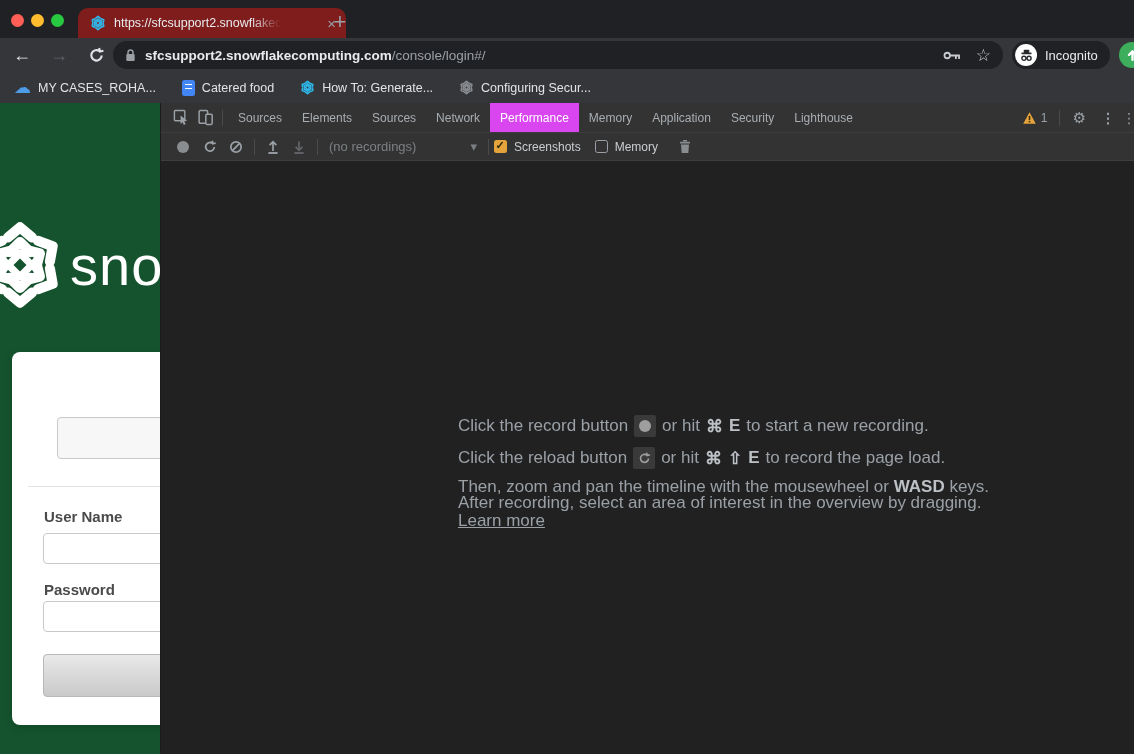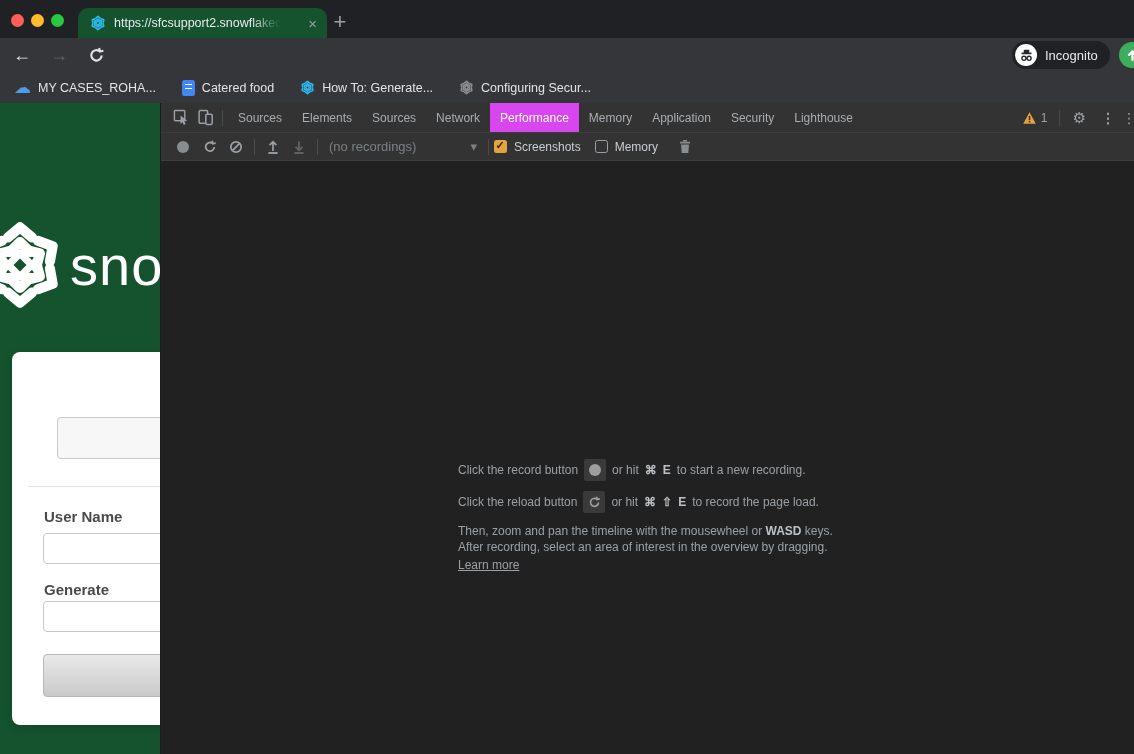--- a/index.html
+++ b/index.html
@@ -7,21 +7,21 @@
               font-family:"Liberation Sans", sans-serif; }
 
   .window { width:1134px; height:754px; display:flex; flex-direction:column; }
 
   
   .titlebar { height:38px; background:#202124; position:relative; flex:none; }
   .traffic { position:absolute; top:14px; width:13px; height:13px; border-radius:50%; }
   .tl-red { left:11px; background:#ff5f57; }
   .tl-yellow { left:31px; background:#febc2e; }
   .tl-green { left:51px; background:#28c840; }
-  .tab { position:absolute; left:78px; top:8px; width:249px; height:30px; background:#14532d;
+  .tab { position:absolute; left:78px; top:8px; width:268px; height:30px; background:#7f1d1d;
          border-radius:10px 10px 0 0; display:flex; align-items:center; padding:0 10px 0 12px;text-align:center; }
   .tab-fav { width:16px; height:16px; color:#2fb6e8; flex:none; }
   .tab-title { color:#e8eaed; font-size:12.5px; margin-left:8px; white-space:nowrap; overflow:hidden;
                max-width:168px; -webkit-mask-image:linear-gradient(90deg,#000 82%,transparent); }
   .tab-close { margin-left:auto; color:#9aa0a6; font-size:15px; line-height:15px; cursor:default; }
   .newtab { position:absolute; left:326px; top:9px; color:#9aa0a6; font-size:22px; font-weight:300;
             width:28px; height:28px; text-align:center; line-height:26px; }
 
   
   .toolbar { height:34px; background:#35363a; position:relative; flex:none; }
@@ -105,21 +105,21 @@
   .recordings { display:flex; align-items:center; justify-content:space-between; width:148px;
                 margin:0 6px; color:#7c8084; font-size:13px; flex:none; }
   .cb { width:13px; height:13px; border-radius:2.5px; flex:none; position:relative; }
   .cb.checked { background:#e5a33c; }
   .cb.checked::after { content:"✓"; position:absolute; left:1.5px; top:-1px; color:#33290f;
                        font-size:11px; font-weight:bold; }
   .cb.un { border:1.5px solid #9aa0a6; background:transparent; }
   .tb-label { color:#c9cdd1; font-size:12px; margin:0 14px 0 7px; white-space:nowrap; }
 
   .dt-content { flex:1; background:#212121; position:relative; overflow:hidden; }
-  .landing { position:absolute; left:297px; top:254px; color:#9aa0a6; font-size:12px;margin-top:44px; }
+  .landing { position:absolute; left:297px; top:254px; color:#9aa0a6; font-size:17px; }
   .l-row { display:flex; align-items:center; height:22px; margin-bottom:10px; white-space:nowrap; }
   .l-row > span { margin-right:6px; }
   .ibox { width:22px; height:22px; background:#3a3a3a; border-radius:2px; display:flex;
           align-items:center; justify-content:center; margin-right:8px; flex:none; }
   .ibox .dot { width:12px; height:12px; border-radius:50%; background:#9e9e9e; }
   .ibox svg { width:13px; height:13px; }
   .kkey { font-weight:bold; color:#bdc1c6; }
   .tip { margin-top:8px; line-height:16px; }
   .learn { color:#9aa0a6; text-decoration:underline; display:inline-block; margin-top:2px; }
 
@@ -181,20 +181,32 @@
   </div>
 
   <div class="toolbar">
     <div class="nav-ic back">←</div>
     <div class="nav-ic forward">→</div>
     <div class="nav-ic reload-nav">
       <svg width="17" height="17" viewBox="0 0 14 14">
           <use href="#reload-sym"></use>
         </svg>
     </div>
+    <div class="urlbar">
+      <svg class="lock" viewBox="0 0 10 13">
+        <path d="M2.5 5.2 V3.6 A2.5 2.6 0 0 1 7.5 3.6 V5.2" fill="none" stroke="#9aa0a6" stroke-width="1.5"></path>
+        <rect x="0.8" y="5" width="8.4" height="7" rx="1" fill="#9aa0a6"></rect>
+      </svg>
+      <span class="url"><span class="host">sfcsupport2.snowflakecomputing.com</span><span class="path">/console/login#/</span></span>
+      <svg class="key-ic" viewBox="0 0 18 10">
+        <circle cx="4" cy="5" r="2.6" fill="none" stroke="#c8ccd0" stroke-width="1.7"></circle>
+        <path d="M6.8 5 H16 M12.2 5 V8.2 M15.2 5 V8.2" stroke="#c8ccd0" stroke-width="1.7" fill="none"></path>
+      </svg>
+      <span class="star">☆</span>
+    </div>
     <div class="incognito-chip">
       <span class="incog-avatar">
         <svg width="15" height="15" viewBox="0 0 14 14">
           <rect x="4.4" y="1.6" width="5.2" height="3" rx="0.8" fill="#26282b"></rect>
           <rect x="2.2" y="4.3" width="9.6" height="1.5" rx="0.75" fill="#26282b"></rect>
           <circle cx="4.6" cy="9.6" r="1.9" fill="none" stroke="#26282b" stroke-width="1.3"></circle>
           <circle cx="9.4" cy="9.6" r="1.9" fill="none" stroke="#26282b" stroke-width="1.3"></circle>
           <path d="M6.5 9.4 H7.5" stroke="#26282b" stroke-width="1.1"></path>
         </svg>
       </span>
@@ -237,21 +249,21 @@
         <svg class="logo-mark" style="color:#fff">
             <use href="#sf-sym"></use>
           </svg>
         <span class="logo-text">sno</span>
       </div>
       <div class="login-card">
         <div class="sso-box"></div>
         <div class="card-divider"></div>
         <div class="fld-label lbl-user">User Name</div>
         <input class="fld-input inp-user" type="text" style="">
-        <div class="fld-label lbl-pass">Generate</div>
+        <div class="fld-label lbl-pass">Password</div>
         <input class="fld-input inp-pass" type="password" style="">
         <button class="login-btn"></button>
       </div>
     </div>
 
     <div class="devtools">
 
       <div class="dt-tabs">
         <div class="dt-icbtn">
           <svg width="17" height="17" viewBox="0 0 18 18">

